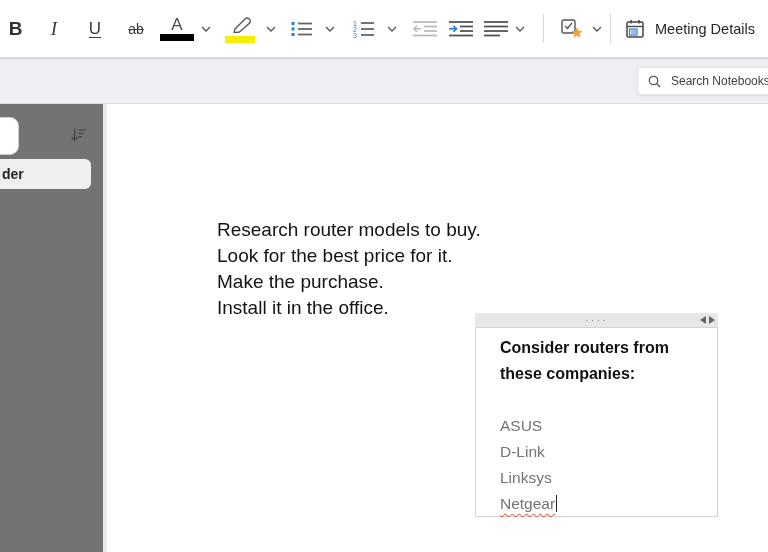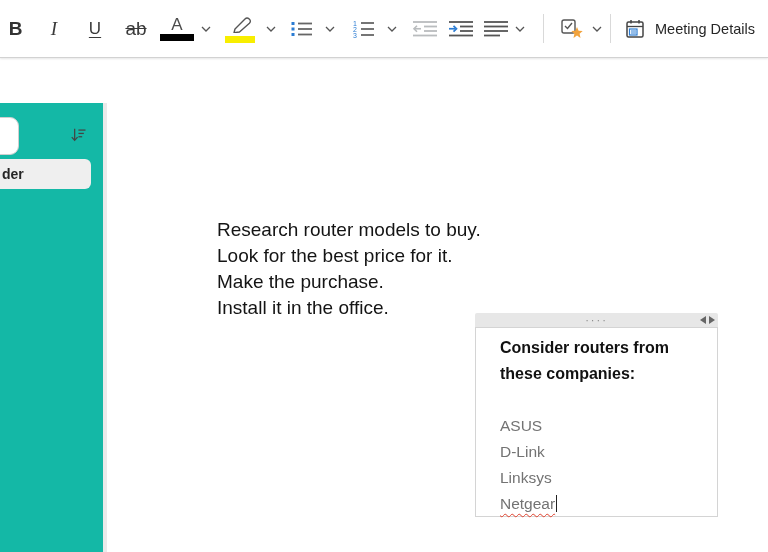--- a/index.html
+++ b/index.html
@@ -7,21 +7,21 @@
        font-family:"Liberation Sans",sans-serif;color:#222;}
 
   
   .toolbar{position:absolute;left:0;top:0;width:768px;height:57px;background:#fff;
            border-bottom:1px solid #d2d2d2;box-shadow:0 1px 2px rgba(0,0,0,.10);z-index:3;}
   .tb{position:absolute;top:50%;transform:translateY(-50%);display:flex;align-items:center;
       justify-content:center;height:34px;border:none;background:transparent;padding:0;cursor:pointer;}
   .glyph-b{font-weight:bold;font-size:19px;color:#333;}
   .glyph-i{font-family:"Liberation Serif",serif;font-style:italic;font-size:19px;color:#3a3a3a;}
   .glyph-u{font-size:17px;color:#3a3a3a;text-decoration:underline;text-underline-offset:3px;}
-  .glyph-ab{font-size:19px;color:#3a3a3a;text-decoration:line-through;}
+  .glyph-ab{font-size:14px;color:#3a3a3a;text-decoration:line-through;}
   .fontcolor{display:flex;flex-direction:column;align-items:center;}
   .fontcolor .a{font-size:17px;color:#4d4d4d;line-height:17px;}
   .fontcolor .bar{width:34px;height:7px;background:#000;margin-top:1px;}
   .hl-bar{position:absolute;left:3px;bottom:3px;width:30px;height:7px;background:#f8ee00;}
   .sep{position:absolute;top:14px;width:1px;height:29px;background:#d9d9d9;}
   .meeting{position:absolute;left:620px;top:50%;transform:translateY(-50%);display:flex;
            align-items:center;gap:9px;height:36px;border:none;background:transparent;
            padding:0 4px;cursor:pointer;}
   .meeting span{font-size:14.5px;color:#262626;white-space:nowrap;}
 
@@ -29,21 +29,21 @@
   .band{position:absolute;left:0;top:57px;width:768px;height:46px;background:#edeff2;
         border-bottom:1px solid #dadcdf;z-index:2;}
   .searchbox{position:absolute;left:637px;top:10px;width:150px;height:26px;background:#fff;
              border:1px solid #e2e2e2;border-radius:4px;box-shadow:0 1px 2px rgba(0,0,0,.07);
              display:flex;align-items:center;padding-left:10px;gap:8px;}
   .searchbox input{border:none;outline:none;background:transparent;font-size:12px;width:100px;
                    font-family:"Liberation Sans",sans-serif;color:#3f3f3f;}
   .searchbox input::placeholder{color:#3f3f3f;opacity:1;}
 
   
-  .sidebar{position:absolute;left:0;top:103px;width:103px;height:449px;background:#14b8a6;}
+  .sidebar{position:absolute;left:0;top:103px;width:103px;height:449px;background:#737373;}
   .partial-box{position:absolute;left:-14px;top:14px;width:31px;height:36px;
                border:1px solid #cfcfcf;border-radius:9px;background:#fff;}
   .sortbtn{position:absolute;left:62px;top:16px;width:32px;height:32px;border:none;
            background:transparent;display:flex;align-items:center;justify-content:center;cursor:pointer;}
   .folder-row{position:absolute;left:0;top:56px;width:91px;height:30px;background:#efefef;
               border-radius:0 6px 6px 0;display:flex;align-items:center;cursor:pointer;}
   .folder-row span{font-size:14px;font-weight:bold;color:#262626;padding-left:2px;}
   .vdivider{position:absolute;left:103px;top:103px;width:4px;height:449px;background:#eaeaea;}
 
   
@@ -200,20 +200,29 @@
         <line x1="15" y1="2" x2="15" y2="5.5" stroke="#444" stroke-width="1.5"></line>
         <line x1="3" y1="8.5" x2="19" y2="8.5" stroke="#444" stroke-width="1.3"></line>
         <rect x="5.5" y="11" width="7.5" height="6" fill="none" stroke="#2b7cd3" stroke-width="1.2"></rect>
         <line x1="7" y1="13" x2="12" y2="13" stroke="#2b7cd3" stroke-width="1"></line>
         <line x1="7" y1="15" x2="12" y2="15" stroke="#2b7cd3" stroke-width="1"></line>
       </svg>
       <span>Meeting Details</span>
     </button>
   </div>
 
+  <div class="band">
+    <div class="searchbox">
+      <svg width="13" height="13" viewBox="0 0 13 13">
+        <circle cx="5.5" cy="5.5" r="4.2" fill="none" stroke="#555" stroke-width="1.3"></circle>
+        <line x1="8.8" y1="8.8" x2="12" y2="12" stroke="#555" stroke-width="1.3"></line>
+      </svg>
+      <input type="text" placeholder="Search Notebooks" style="">
+    </div>
+  </div>
 
   <div class="sidebar">
     <div class="partial-box"></div>
     <button class="sortbtn">
       <svg width="25" height="25" viewBox="0 0 24 24">
         <line x1="8" y1="4" x2="8" y2="17.5" stroke="#444" stroke-width="1.5"></line>
         <polyline points="4.5,14 8,17.8 11.5,14" fill="none" stroke="#444" stroke-width="1.5"></polyline>
         <line x1="12.5" y1="5.5" x2="21" y2="5.5" stroke="#444" stroke-width="1.5"></line>
         <line x1="12.5" y1="9.5" x2="19" y2="9.5" stroke="#444" stroke-width="1.5"></line>
         <line x1="12.5" y1="13.5" x2="17" y2="13.5" stroke="#444" stroke-width="1.5"></line>

